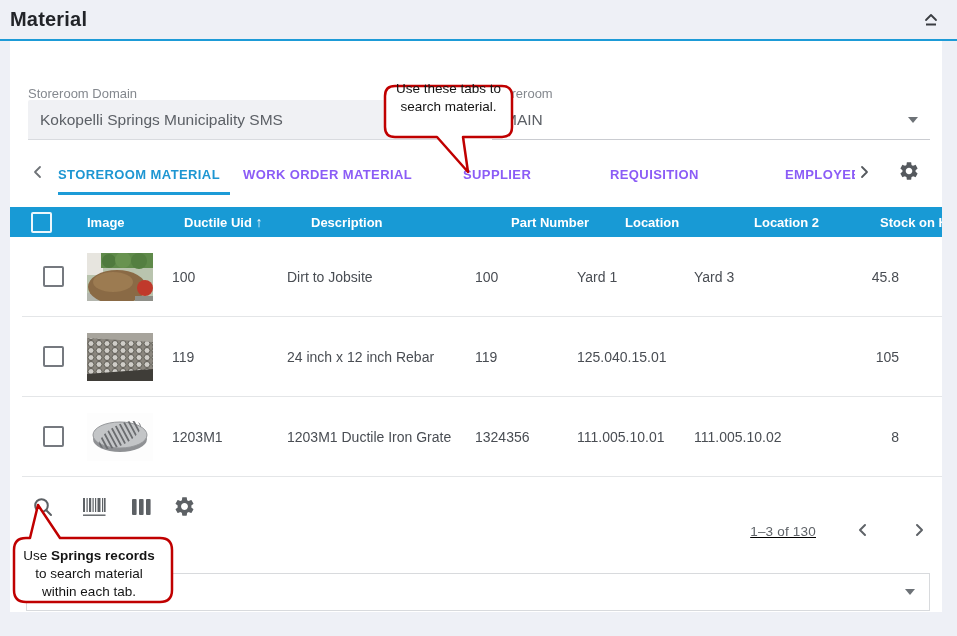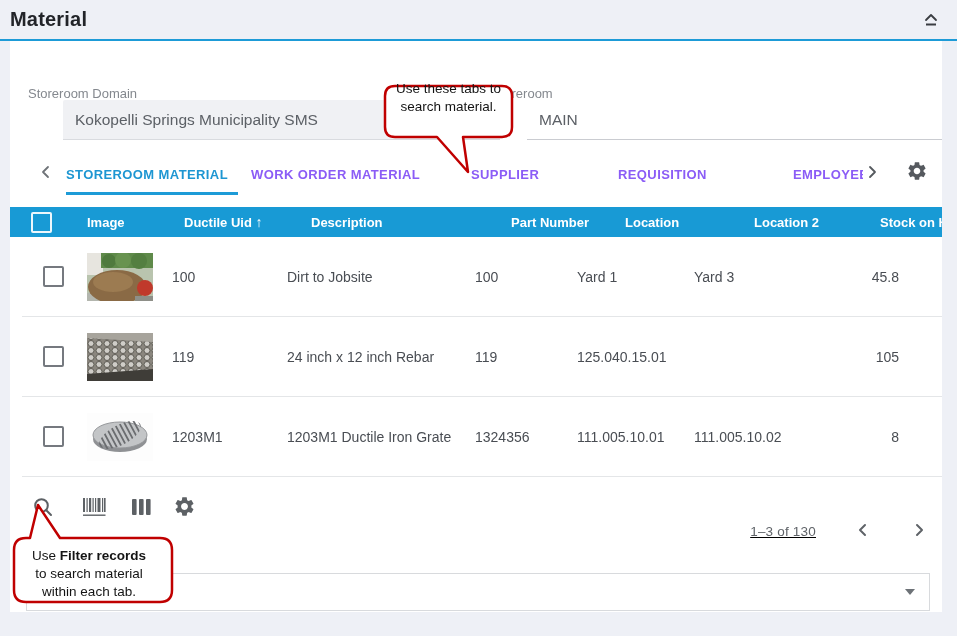--- a/index.html
+++ b/index.html
@@ -10,26 +10,26 @@
     -webkit-font-smoothing:antialiased;
   }
   
   .topbar{position:absolute;left:10px;top:0;width:937px;height:39px;display:flex;align-items:center;justify-content:space-between;}
   .page-title{font-size:20px;font-weight:700;color:#222429;letter-spacing:.2px;}
   .collapse-btn{width:20px;height:18px;margin-right:6px;cursor:pointer;}
   .accent-line{position:absolute;left:0;top:39px;width:957px;height:2px;background:#1d9bd7;}
   
   .panel{position:absolute;left:10px;top:41px;width:932px;height:571px;background:#ffffff;overflow:hidden;}
   .flabel{position:absolute;font-size:13px;color:#84888e;}
-  .field{position:absolute;height:40px;display:flex;align-items:center;padding:0 12px;box-sizing:border-box;font-size:15.5px;color:#5c6066;margin-left:35px;}
+  .field{position:absolute;height:40px;display:flex;align-items:center;padding:0 12px;box-sizing:border-box;font-size:15.5px;color:#5c6066;}
   .field1{left:18px;top:59px;width:437px;background:#f0f1f4;border-bottom:1px solid #d9dbdf;border-radius:2px 2px 0 0;}
   .field2{left:482px;top:59px;width:438px;background:#fff;border-bottom:1px solid #caccd1;justify-content:space-between;}
   .caret{width:0;height:0;border-left:5px solid transparent;border-right:5px solid transparent;border-top:6px solid #6d7277;}
   
-  .tabs{position:absolute;left:0;top:106px;width:862px;height:58px;margin-left:8px;}
+  .tabs{position:absolute;left:0;top:106px;width:862px;height:58px;}
   .tab{position:absolute;top:20px;font-size:13px;font-weight:600;letter-spacing:.4px;color:#8b5cf6;white-space:nowrap;cursor:pointer;}
   .tab.active{color:#1d96d2;}
   .tab.t0{left:48px;}.tab.t1{left:233px;}.tab.t2{left:453px;}.tab.t3{left:600px;}
   .tab.t4{left:775px;width:70px;overflow:hidden;}
   .tab-underline{position:absolute;left:48px;top:45px;width:172px;height:3px;background:#1d9bd7;}
   .tabchev{position:absolute;top:17px;cursor:pointer;}
   .tabchev.left{left:20px;}.tabchev.right{left:846px;}
   .tabs .gear{position:absolute;left:888px;top:13px;cursor:pointer;}
   
   .tgrid{display:grid;grid-template-columns:47px 85px 115px 188px 102px 117px 112px 93px 1fr;align-items:center;padding-left:18px;box-sizing:border-box;}
@@ -271,16 +271,16 @@
   <div>Use these tabs to</div>
   <div>search material.</div>
 </div>
 
 <div class="callout" style="left:8px;top:498px;">
   <svg width="180" height="112" viewBox="0 0 180 112">
     <path d="M 22 40 L 30 7 L 52 40 H 152 Q 164 40 164 52 V 92 Q 164 104 152 104 H 18 Q 6 104 6 92 V 52 Q 6 40 18 40 Z" fill="#ffffff" stroke="#c00000" stroke-width="2.5" stroke-linejoin="round"></path>
   </svg>
 </div>
 <div class="callout-text co2-text">
-  <div><span>Use </span><b>Filter records</b></div>
+  <div><span>Use </span><b>Springs records</b></div>
   <div>to search material</div>
   <div>within each tab.</div>
 </div>
 
 </body></html>

